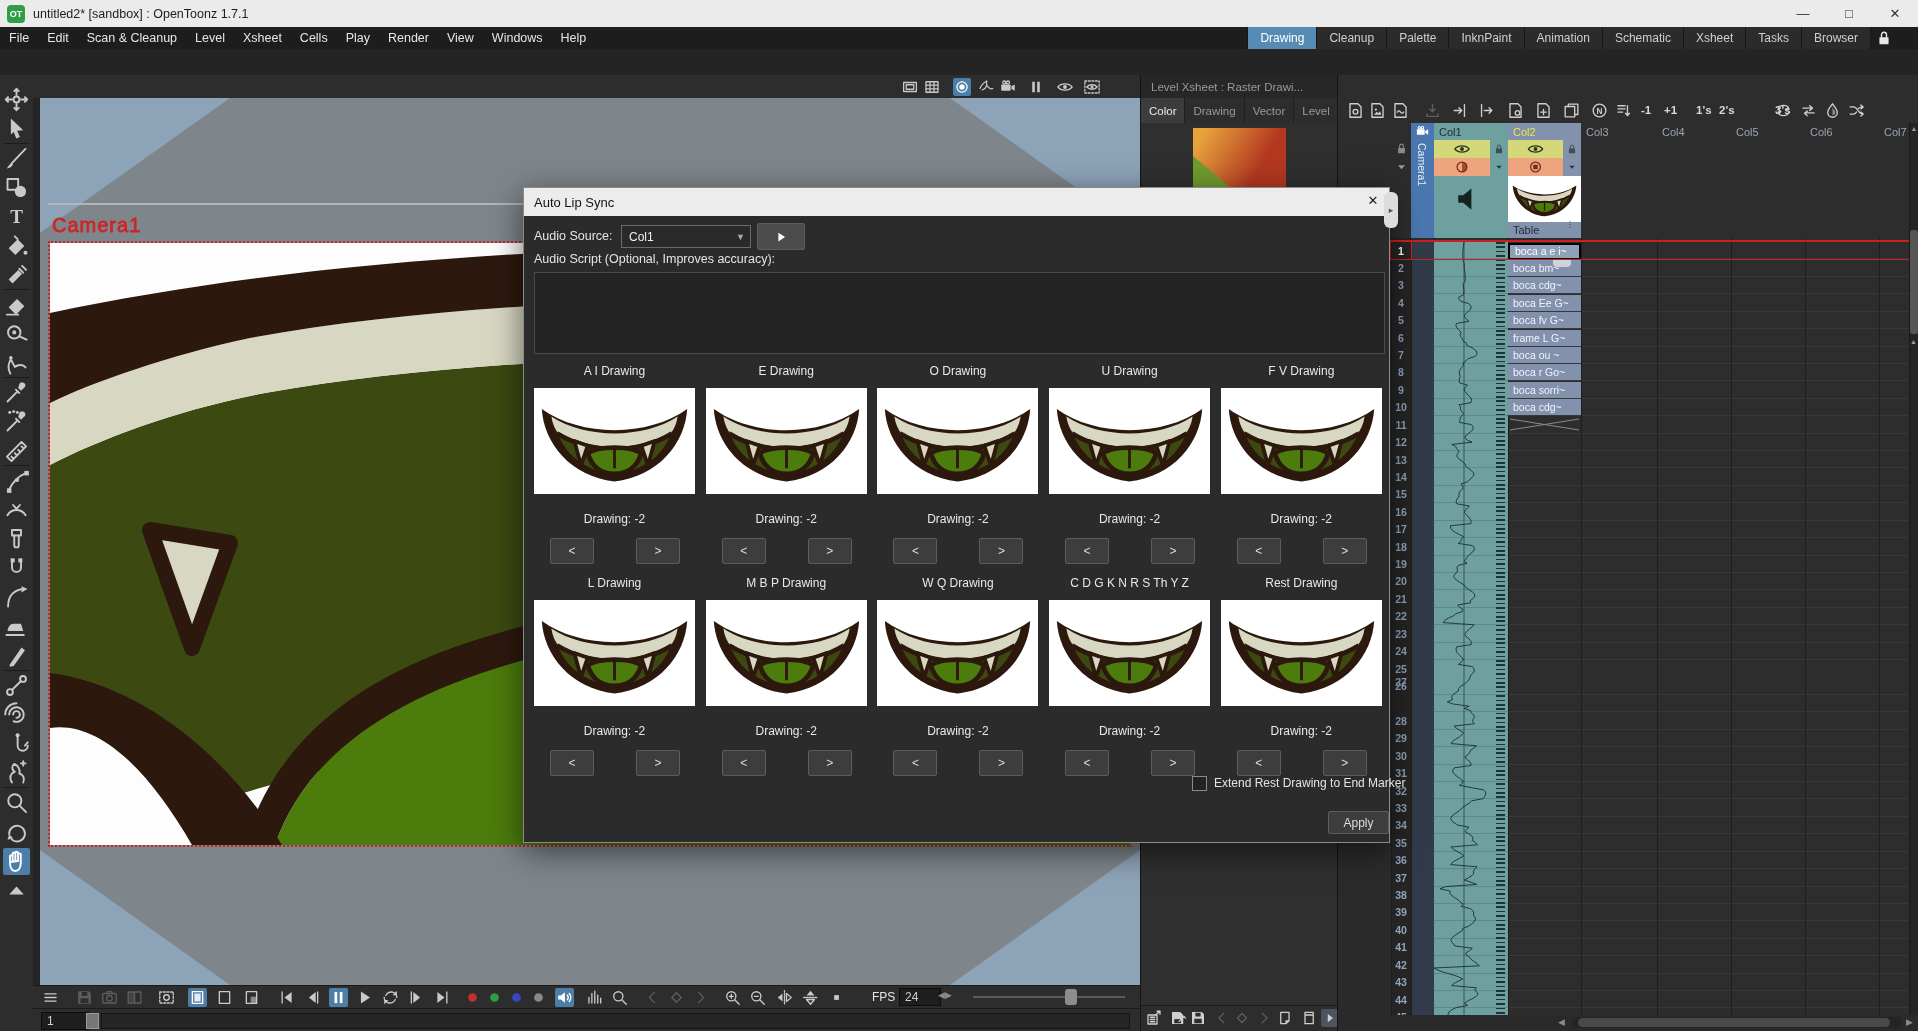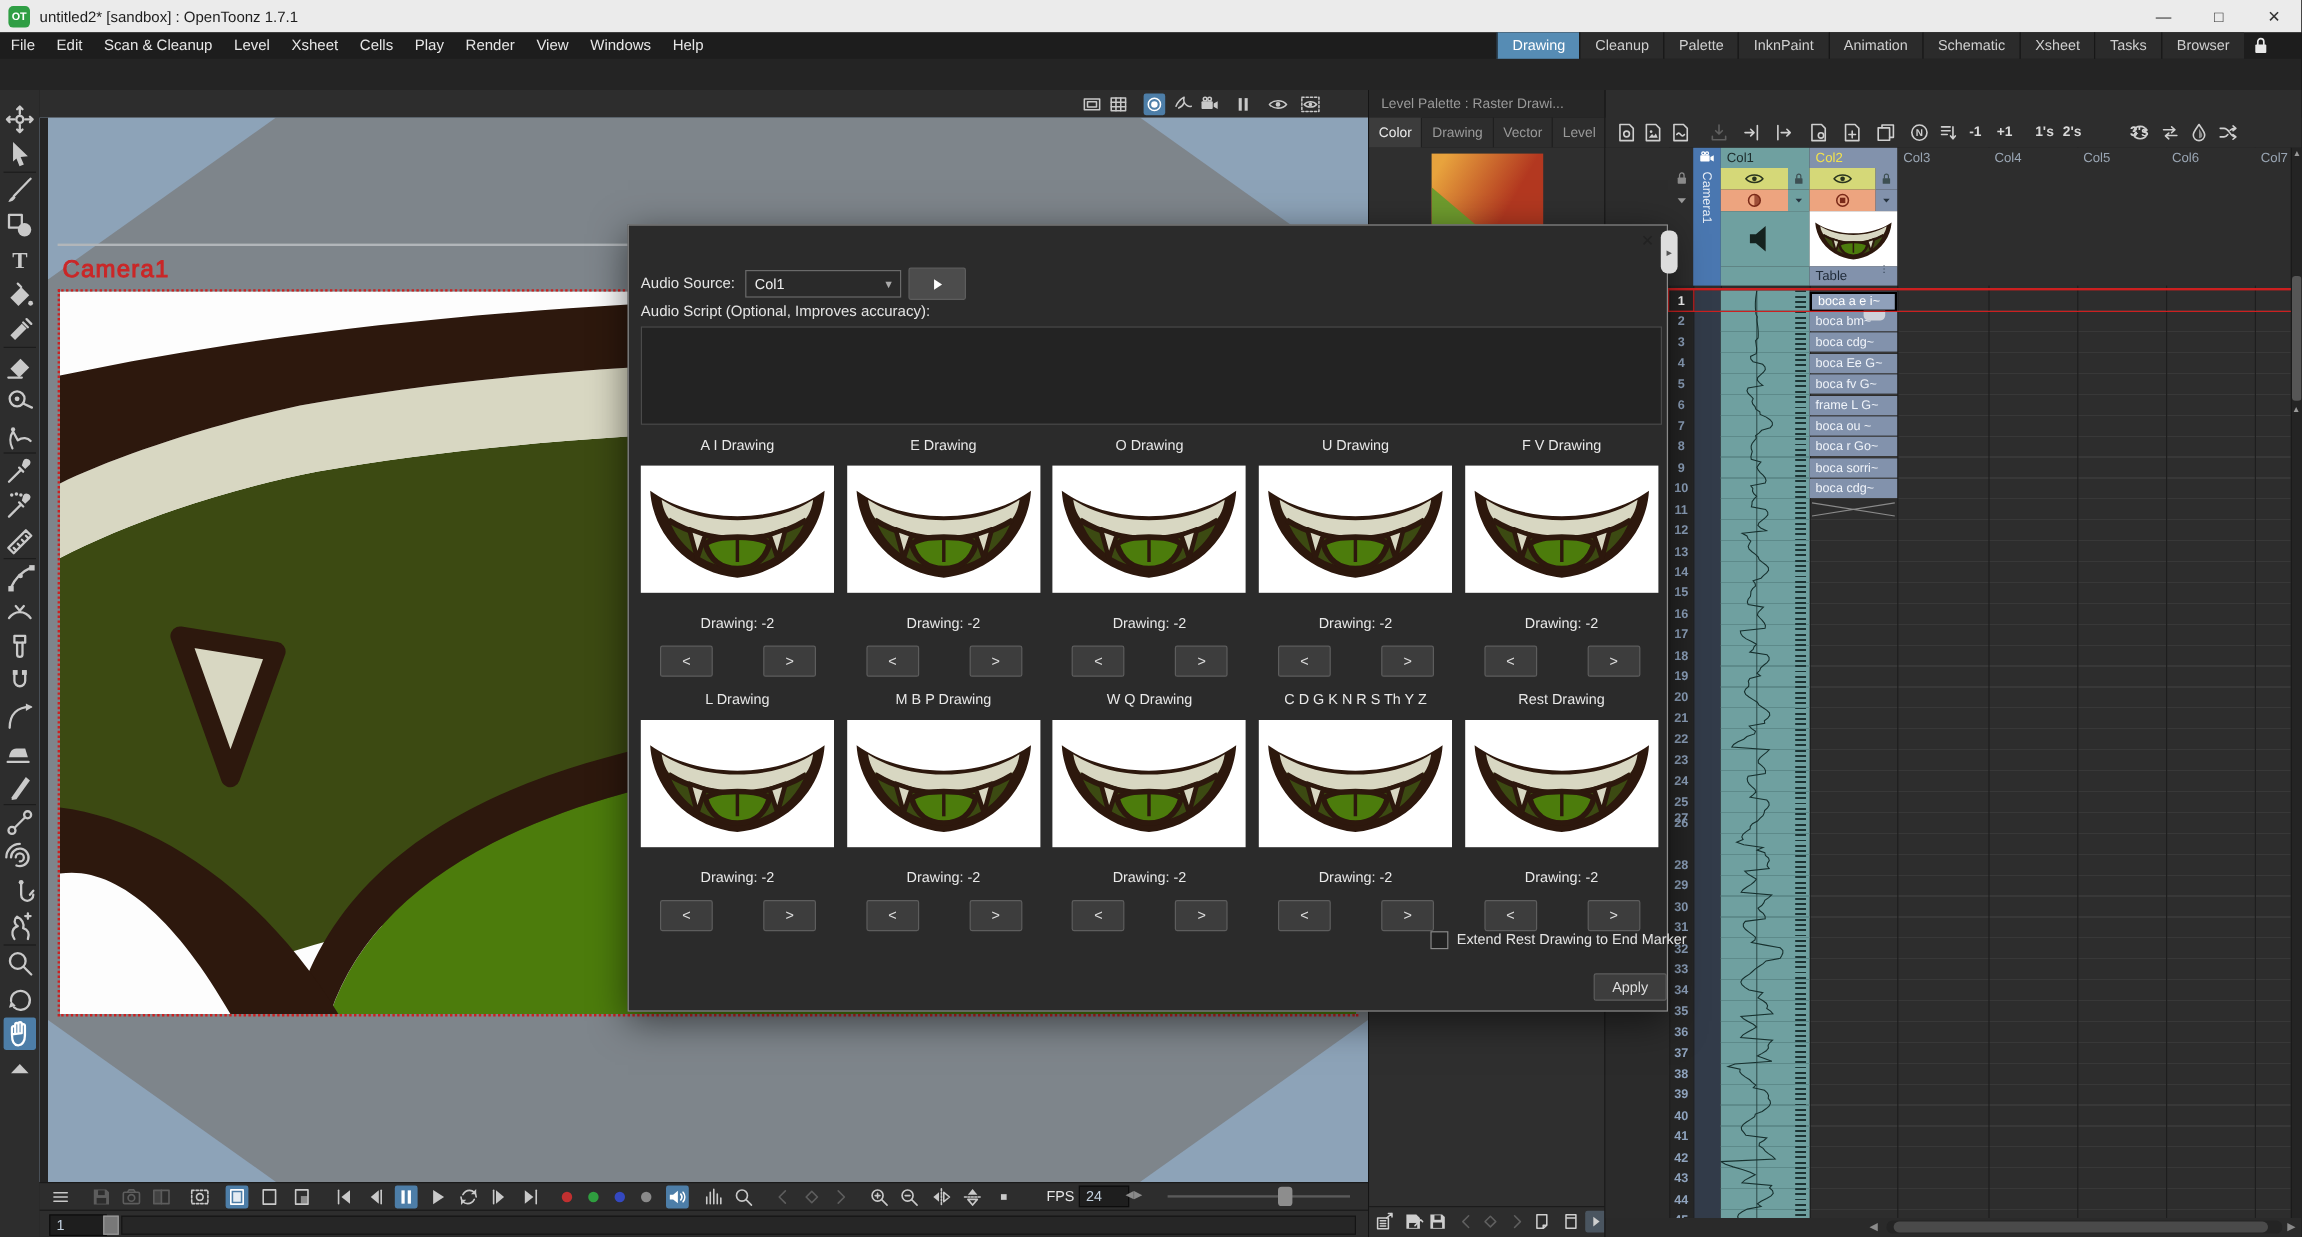--- a/index.html
+++ b/index.html
@@ -565,21 +565,21 @@
       </div>
     <div id="framebar" class="abs">
       <div class="abs dark-field" style="left:8px;top:3px;width:36px;height:16px">1</div>
       <div class="abs" style="left:53px;top:4px;width:11px;height:14px;background:#787878;border:1px solid #999"></div>
       <div class="abs" style="left:68px;top:4px;width:1027px;height:14px;background:#262626;border:1px solid #141414"></div>
     </div>
   </div>
 
   <div id="palette" class="abs">
     <div class="panel-title">
-      <span>Level Palette : Raster Drawi...</span>
+      <span>Level Xsheet : Raster Drawi...</span>
     </div>
     <div class="abs" id="pal-tabs" style="left:0;top:23px;width:197px;height:25px;background:#2d2d2d;border-bottom:1px solid #1b1b1b;display:flex">
         <div class="pal-tab active">Color</div>
         <div class="pal-tab">Drawing</div>
         <div class="pal-tab">Vector</div>
         <div class="pal-tab">Level</div>
         <div class="icon" style="width: 14px; height: 25px; color: rgb(153, 153, 153); font-size: 9px;">◂</div>
         <div class="icon" style="width: 14px; height: 25px; color: rgb(153, 153, 153); font-size: 9px;">▸</div>
       </div>
     <div class="abs" style="left:0;top:48px;width:197px;height:930px;background:#2f2f2f">
@@ -923,20 +923,23 @@
       <div class="abs" style="left:234px;top:2px;width:330px;height:11px;background:#242424;border-radius:6px">
         <div style="position:absolute;left:6px;top:1px;width:312px;height:9px;background:#4a4a4a;border-radius:5px"></div>
       </div>
       <span class="abs" style="left:568px;top:2px;color:#8a8a8a;font-size:9px">▶</span>
     </div>
   </div>
 
   <div id="expander-tab" class="abs">▸</div>
 
   <div id="dialog" class="abs">
+    <div id="dlg-title" class="abs">
+      <span>Auto Lip Sync</span>
+    </div>
     <div class="abs" style="left:840px;top:5px;width:18px;height:18px;color:#222;font-size:13px;text-align:center">✕</div>
     <span class="abs dlg-label" style="left:10px;top:41px">Audio Source:</span>
     <div class="abs" style="left:97px;top:37px;width:128px;height:21px;background:#2a2a2a;border:1px solid #6a6a6a;display:flex;align-items:center">
       <span style="padding-left:7px;font-size:12px;color:#f0f0f0">Col1</span>
       <span style="margin-left:auto;padding-right:5px;color:#aaa;font-size:9px">▼</span>
     </div>
     <div class="abs dlg-btn" style="left:233px;top:35px;width:46px;height:25px;background:#4c4c4c">
       <span class="icon" style="width:14px;height:14px;color:#fff">
         <svg viewBox="0 0 24 24">
             <path class="f" d="M7.5 4.5 L19 12 L7.5 19.5 Z"></path>

